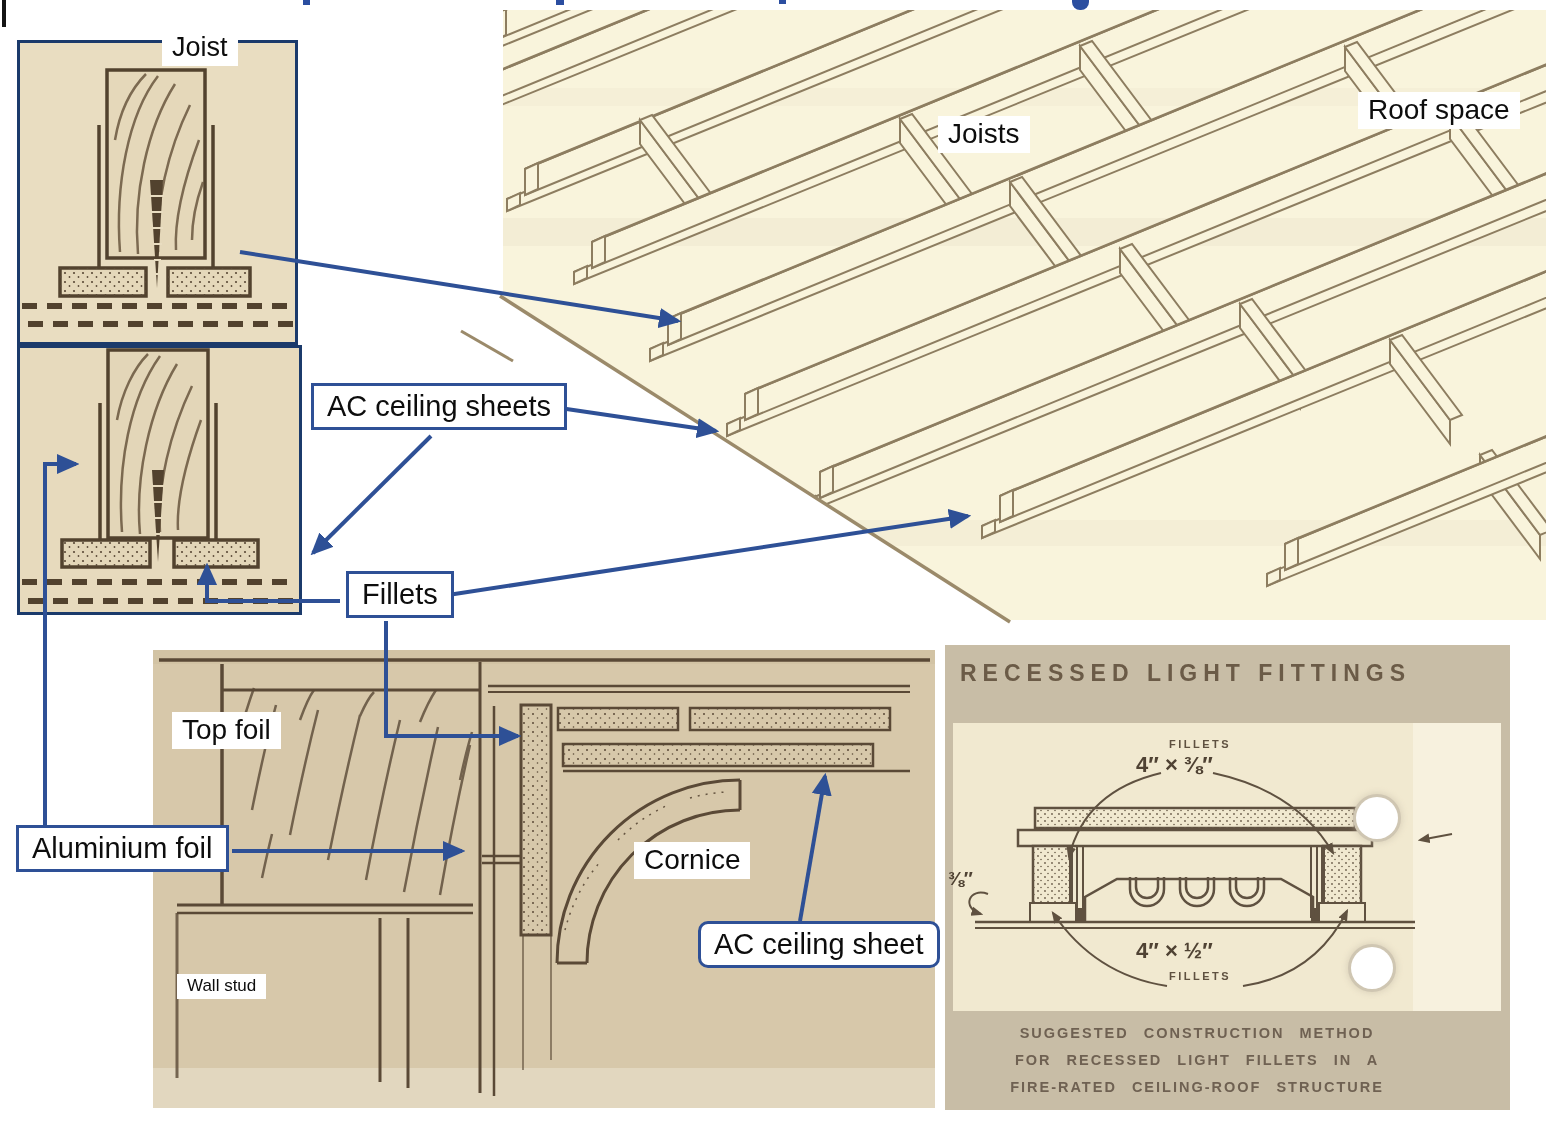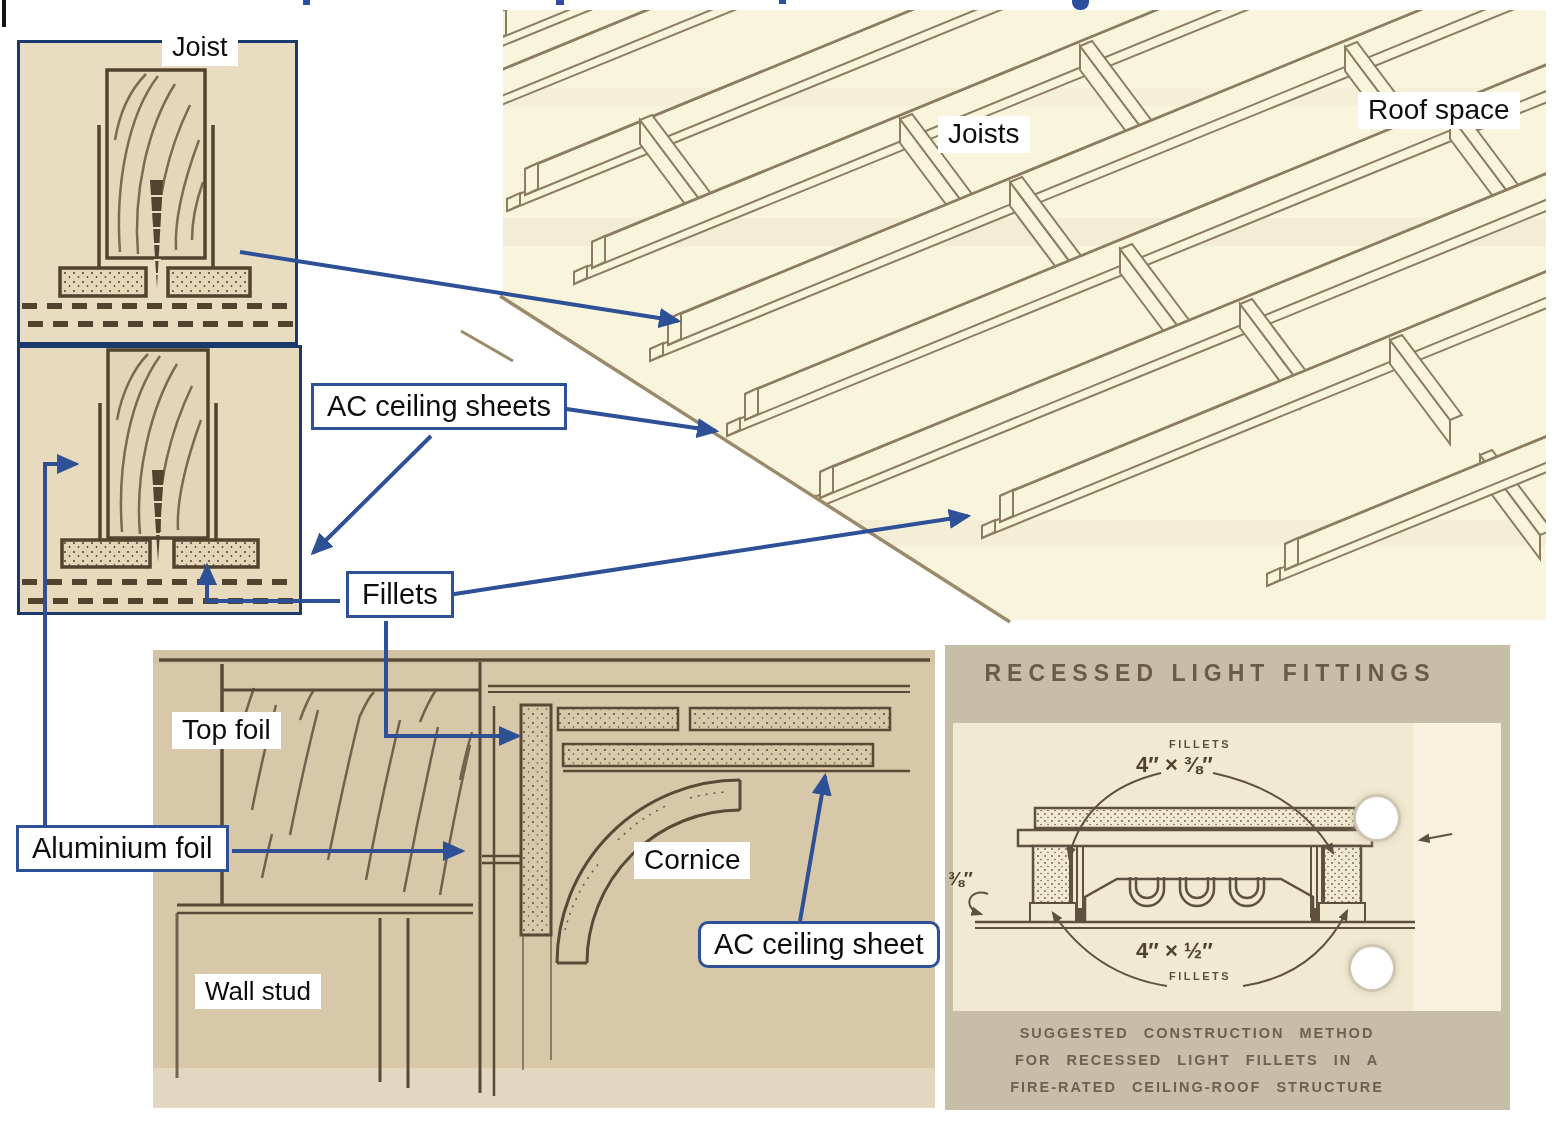--- a/index.html
+++ b/index.html
@@ -15,21 +15,21 @@
   svg{display:block;}
   
   .plab{position:absolute;background:#fff;color:#0d0d0d;padding:3px 10px;
         font-size:28px;line-height:1.1;white-space:nowrap;z-index:7;}
   
   .blab{position:absolute;background:#fff;color:#0d0d0d;border:3.5px solid #2e5096;
         padding:4px 13px;font-size:29px;line-height:1.15;white-space:nowrap;z-index:7;margin-left:8px;}
   
   #overlay{position:absolute;left:0;top:0;z-index:6;pointer-events:none;}
   
-  .rtitle{position:absolute;left:960px;top:660px;width:500px;text-align:center;
+  .rtitle{position:absolute;left:960px;top:660px;width:500px;text-align:left;
           font-size:23px;font-weight:bold;letter-spacing:6px;color:#6b5b47;z-index:4;}
   .rsmall{position:absolute;font-size:11px;font-weight:bold;letter-spacing:2.5px;
           color:#5f5140;text-align:center;z-index:4;}
   .rdim{position:absolute;font-size:22px;font-weight:bold;color:#4f4233;
         z-index:4;white-space:nowrap;}
   .rcap{position:absolute;left:958px;width:478px;text-align:center;font-size:14.5px;
         font-weight:bold;letter-spacing:2px;word-spacing:9px;color:#6f6152;z-index:4;}
   .punch{position:absolute;width:42px;height:42px;border-radius:50%;background:#fff;
          box-shadow:0 0 0 3px #cfc6b2, 0 0 6px 4px rgba(190,180,160,.45);z-index:5;}
   .topfrag{position:absolute;background:#2b4ea0;z-index:3;}
@@ -349,18 +349,18 @@
     <path d="M386,621 V736 H518" marker-end="url(#ah)"></path>
     <path d="M800,921 L825,776" marker-end="url(#ah)"></path>
   </g>
 </svg>
 
 <div class="plab" style="left:162px;top:30px;font-size:27px;">Joist</div>
 <div class="plab" style="left:938px;top:116px;">Joists</div>
 <div class="plab" style="left:1358px;top:44px;margin-top:48px;">Roof space</div>
 <div class="plab" style="left:172px;top:712px;">Top foil</div>
 <div class="plab" style="left:634px;top:842px;text-align:center;">Cornice</div>
-<div class="plab" style="left:195px;top:974px;font-size:26px;">Wall stud</div>
+<div class="plab" style="left:177px;top:974px;font-size:17px;">Wall stud</div>
 
 <div class="blab" style="left:303px;top:383px;">AC ceiling sheets</div>
 <div class="blab" style="left:338px;top:571px;">Fillets</div>
 <div class="blab" style="left:8px;top:825px;">Aluminium foil</div>
 <div class="blab" style="left:690px;top:921px;border-radius:10px;">AC ceiling sheet</div>
 
 </body></html>

